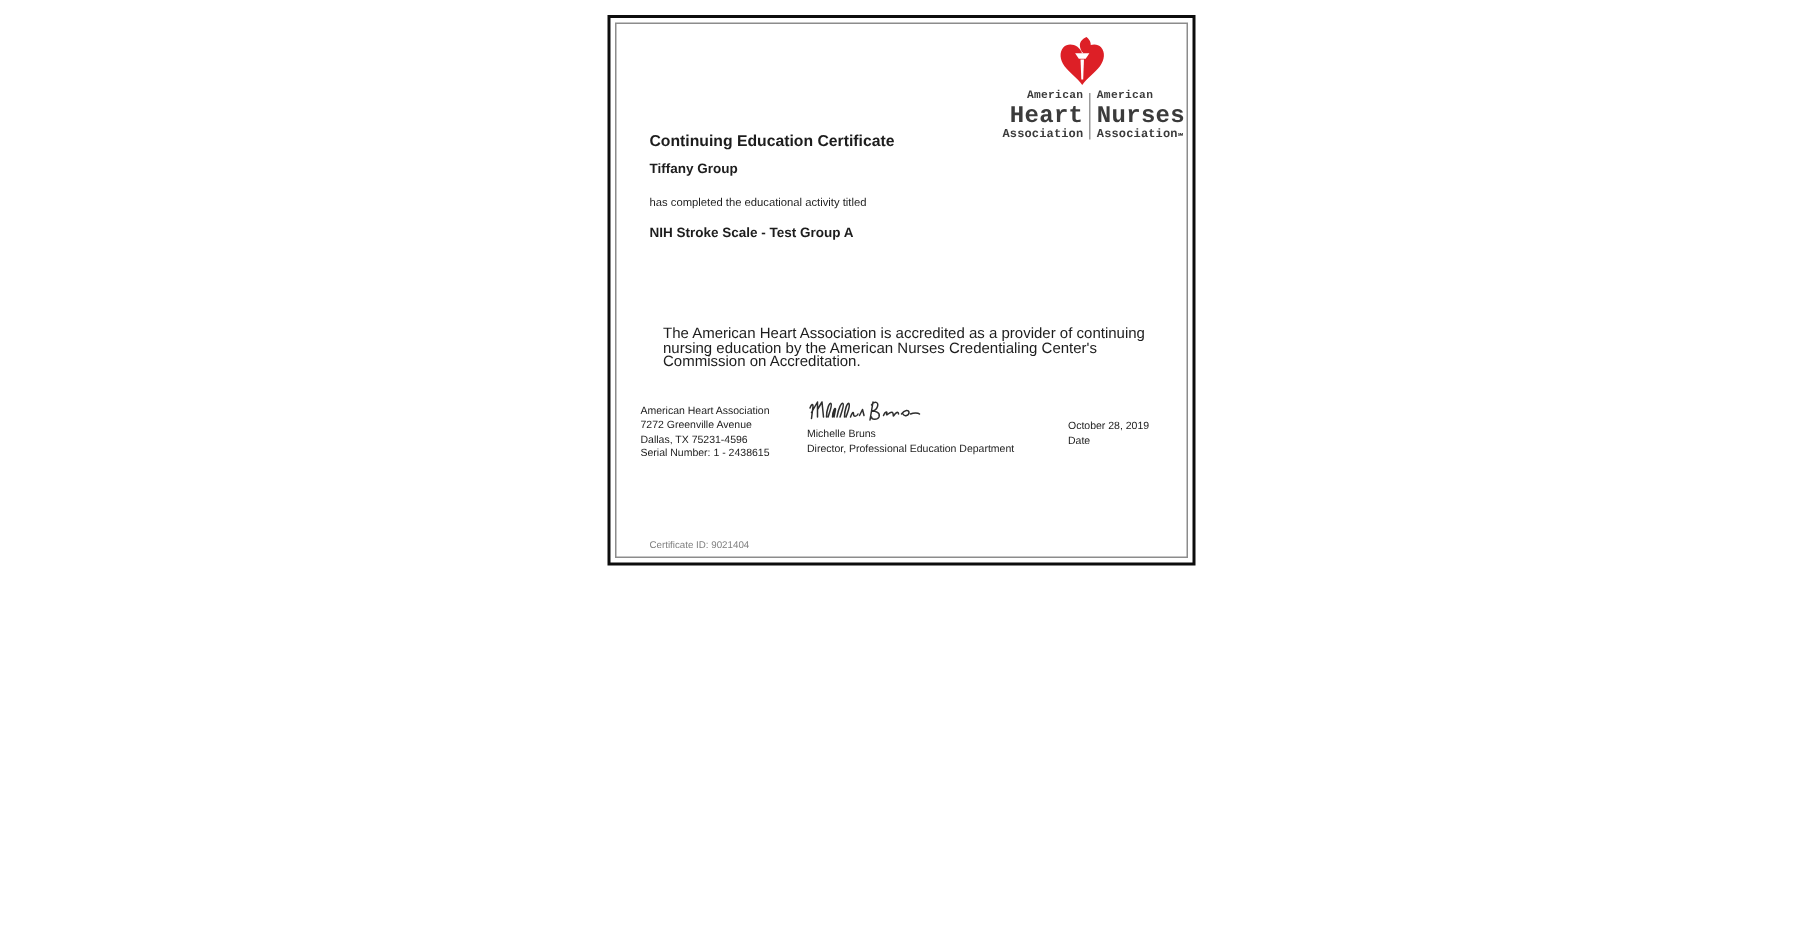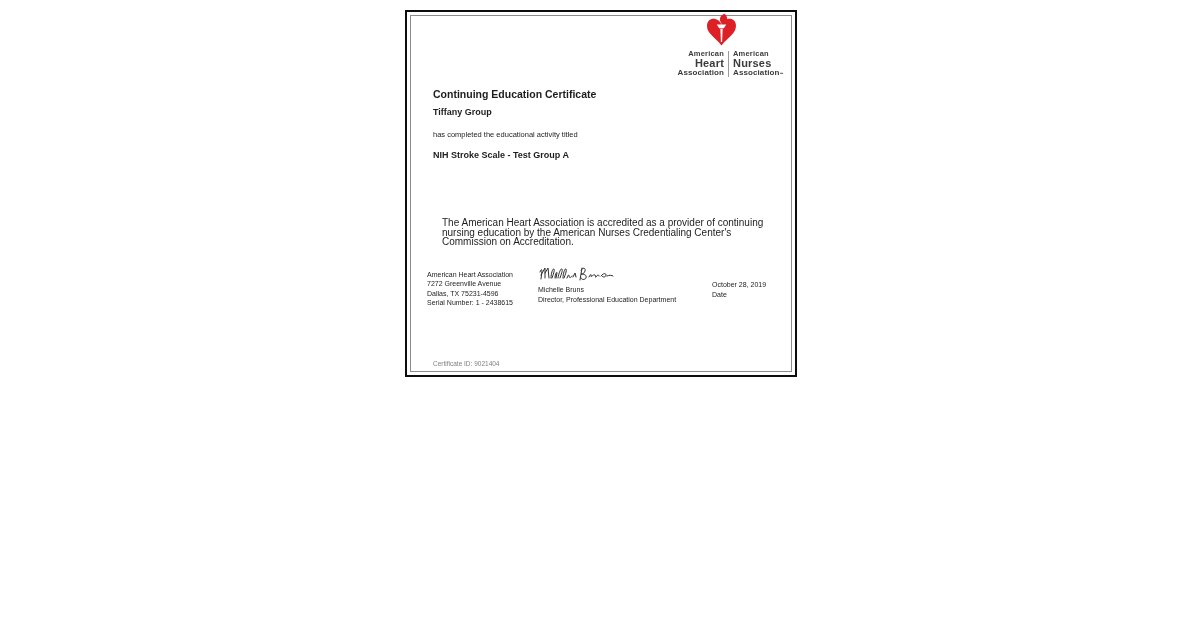--- a/index.html
+++ b/index.html
@@ -11,32 +11,32 @@
   .cert{
     position:absolute;left:405px;top:10px;width:392px;height:367px;
     border:2px solid #0d0d0d;background:#fff;box-sizing:border-box;
   }
   .cert-inner-line{
     position:absolute;inset:3px;border:1px solid #8c8c8c;pointer-events:none;
   }
   .content{position:absolute;inset:0;color:#1d1d1d;}
 
   
-  .logo{position:absolute;top:1px;right:5px;width:122px;height:70px;}
+  .logo{position:absolute;top:12px;right:5px;width:122px;height:70px;font-family:Liberation Mono, monospace;}
   .heart{position:absolute;top:0px;left:35px;width:37px;height:37px;}
   .logo-text{
     position:absolute;top:37px;left:0;right:0;
     display:flex;align-items:stretch;color:#3b3b3b;font-weight:bold;line-height:1.05;
   }
   .logo-col{display:flex;flex-direction:column;}
   .logo-col.left{width:56px;text-align:right;align-items:flex-end;}
   .logo-col.right{flex:1;text-align:left;align-items:flex-start;}
   .logo-divider{width:1px;background:#9a9a9a;margin:1px 4px 1px 4px;}
   .logo-sm{font-size:7.5px;letter-spacing:0.2px;}
-  .logo-lg{font-size:11px;letter-spacing:0.2px;}
+  .logo-lg{font-size:16px;letter-spacing:0.2px;}
   .logo-md{font-size:8px;letter-spacing:0.1px;text-align:right;}
   .tm{font-size:4.5px;vertical-align:baseline;position:relative;top:1px;}
 
   .center-line{position:absolute;left:0;right:0;text-align:left;margin-left:26px;}
   .title{top:76px;font-size:10.5px;font-weight:bold;}
   .recipient{top:95px;font-size:9px;font-weight:bold;}
   .completed{top:118px;font-size:7.5px;}
   .activity{top:138px;font-size:9px;font-weight:bold;}
   .award{top:179px;font-size:7.5px;line-height:9.5px;}
   .accreditation{top:206px;font-size:10px;line-height:9.5px;padding:0 9px;}

